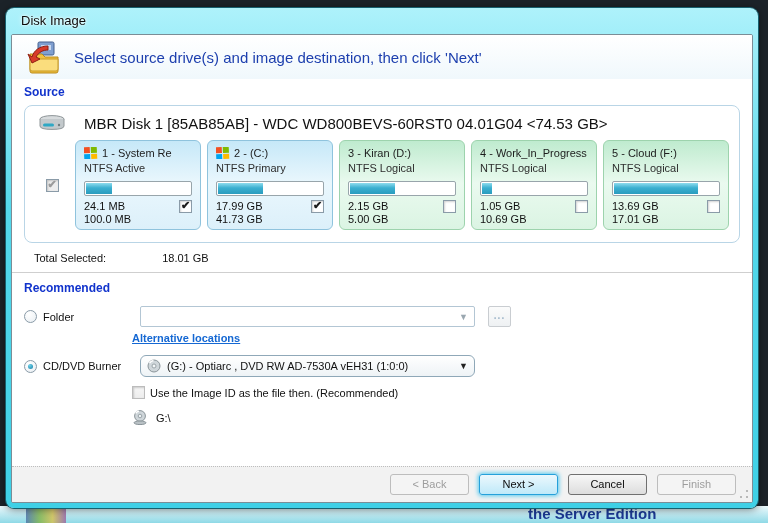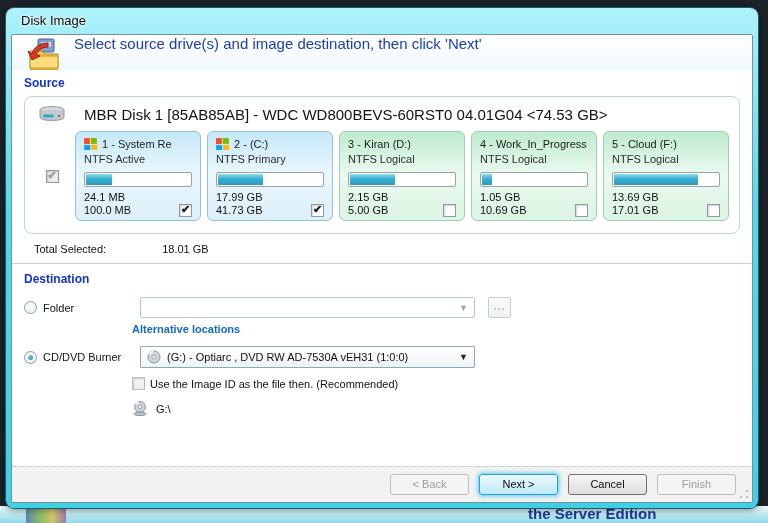--- a/index.html
+++ b/index.html
@@ -15,22 +15,22 @@
   
   .win { position:absolute; left:6px; top:8px; width:752px; height:500px; border-radius:8px;
     background:linear-gradient(180deg,#aef2fb,#55d8eb 40%,#3fd0e6);
     box-shadow:0 0 0 1px #17606e, 0 1px 8px rgba(0,0,0,.55); }
   .titlebar { position:absolute; top:5px; left:15px; font-size:13px; color:#0b0b0b;
     text-shadow:0 0 5px #ffffff, 0 0 2px #ffffff; }
   .dialog { position:absolute; left:5px; right:5px; top:26px; bottom:5px; background:#ffffff;
     border:1px solid #7b8d96; border-radius:2px; display:flex; flex-direction:column; overflow:hidden; }
 
   
-  .hdr { height:35px; flex:0 0 auto; background:linear-gradient(180deg,#ffffff,#f0f8fc);
-    display:flex; align-items:flex-start; gap:10px; padding-left:12px; }
+  .hdr { height:44px; flex:0 0 auto; background:linear-gradient(180deg,#ffffff,#f0f8fc);
+    display:flex; align-items:center; gap:10px; padding-left:12px; }
   .hdr-text { font-size:15px; color:#1d3fae; }
 
   .content { flex:1 1 auto; padding:2px 12px 0; background:#fff; }
 
   .section-label { font-weight:bold; font-size:12px; color:#1133cc; margin:4px 0 6px; }
 
   
   .groupbox { border:1px solid #b9d5e6; border-radius:8px; padding:8px 10px 12px; }
   .disk-row { display:flex; align-items:center; gap:17px; font-size:15px; color:#111; margin:0 0 8px 2px; }
   .cards-row { display:flex; gap:6px; align-items:center; }
@@ -46,21 +46,21 @@
   .cb.dim { border-color:#bcbcbc; background:linear-gradient(#f6f6f6,#ededed); }
 
   .card { flex:1 1 0; height:90px; border-radius:6px; padding:6px 8px; position:relative; min-width:0; }
   .card.blue  { background:linear-gradient(180deg,#c6e8f8,#eaf7fd 48%,#dcf0fa); border:1px solid #8fc3dd; }
   .card.green { background:linear-gradient(180deg,#bfebcf,#eafaef 48%,#dbf4e3); border:1px solid #9dd3ad; }
   .card-title { font-size:11px; color:#1c1c1c; display:flex; align-items:center; gap:5px;
     white-space:nowrap; overflow:hidden; }
   .card-fs { font-size:11px; color:#2e2e2e; margin-top:3px; }
   .bar { margin-top:7px; height:15px; background:#fff; border:1px solid #98a5ab; border-radius:2px; padding:1px; }
   .fill { height:100%; background:linear-gradient(180deg,#8edcee,#3aafd0 45%,#2a9cbe); }
-  .card-foot { display:flex; justify-content:space-between; align-items:flex-end; margin-top:4px; }
+  .card-foot { display:flex; justify-content:space-between; align-items:flex-start; margin-top:4px; }
   .sizes { font-size:11px; color:#111; line-height:13px; }
 
   .winflag { width:13px; height:12px; flex:0 0 auto; display:grid; grid-template-columns:1fr 1fr;
     grid-template-rows:1fr 1fr; gap:1px; transform:rotate(-3deg); }
   .winflag i:nth-child(1){background:#f25022;} .winflag i:nth-child(2){background:#7fba00;}
   .winflag i:nth-child(3){background:#00a4ef;} .winflag i:nth-child(4){background:#ffb900;}
 
   
   .total-row { display:flex; gap:56px; font-size:11px; color:#111; padding:9px 10px 8px;
     margin:0 -12px; border-bottom:1px solid #cfcfcf; box-shadow:0 1px 0 #ffffff; padding-left:22px; }
@@ -77,23 +77,23 @@
     border-radius:50%; background:radial-gradient(circle at 35% 30%,#6fd0e8,#1581a8); }
 
   .combo { width:335px; height:21px; border:1px solid #b3c6d4; border-radius:2px; background:#fff;
     display:flex; align-items:center; justify-content:flex-end; padding-right:6px; }
   .combo .arrow { font-size:9px; color:#9aa7b0; }
   .browse-btn { width:23px; height:21px; margin-left:5px; border:1px solid #c9cdd1; border-radius:2px;
     background:linear-gradient(#fbfbfb,#eef1f3); color:#9fb6c9; font-size:10px; font-weight:bold;
     letter-spacing:1px; text-align:center; line-height:18px; }
 
   .link { display:inline-block; margin-top:5px; font-size:11px; font-weight:bold; color:#1568d3;
-    cursor:pointer; }
-
-  .dropdown { width:335px; height:22px; border:1px solid #8fa8b8; border-radius:1px;
+    text-decoration:underline; cursor:pointer; }
+
+  .dropdown { width:335px; height:22px; border:1px solid #8fa8b8; border-radius:6px;
     background:linear-gradient(#ffffff,#eef3f6); display:flex; align-items:center; gap:6px;
     padding:0 6px; font-size:11px; color:#111; }
   .dropdown .dd-text { flex:1 1 auto; white-space:nowrap; overflow:hidden; }
   .dropdown .dd-arrow { font-size:9px; color:#222; }
 
   .chk-row { display:flex; align-items:center; gap:5px; margin-top:9px; font-size:11px; color:#111; }
 
   .txt-input-wrap { position:relative; width:335px; height:20px; border:1px solid #b3c6d4;
     border-radius:2px; background:#fff; }
   .txt-input-wrap input { position:absolute; inset:0; border:0; outline:none; padding:2px 4px;
@@ -261,21 +261,21 @@
               </div>
             </div>
           </div>
         </div>
 
         <div class="total-row">
           <span>Total Selected:</span>
           <span>18.01 GB</span>
         </div>
 
-        <div class="section-label dest-label">Destination</div>
+        <div class="section-label dest-label">Recommended</div>
 
         <div class="form-row">
           <div class="row-label-col">
             <div class="radio"></div>
             <span>Folder</span>
           </div>
           <div class="combo">
             <span></span>
             <span class="arrow">▼</span>
           </div>

